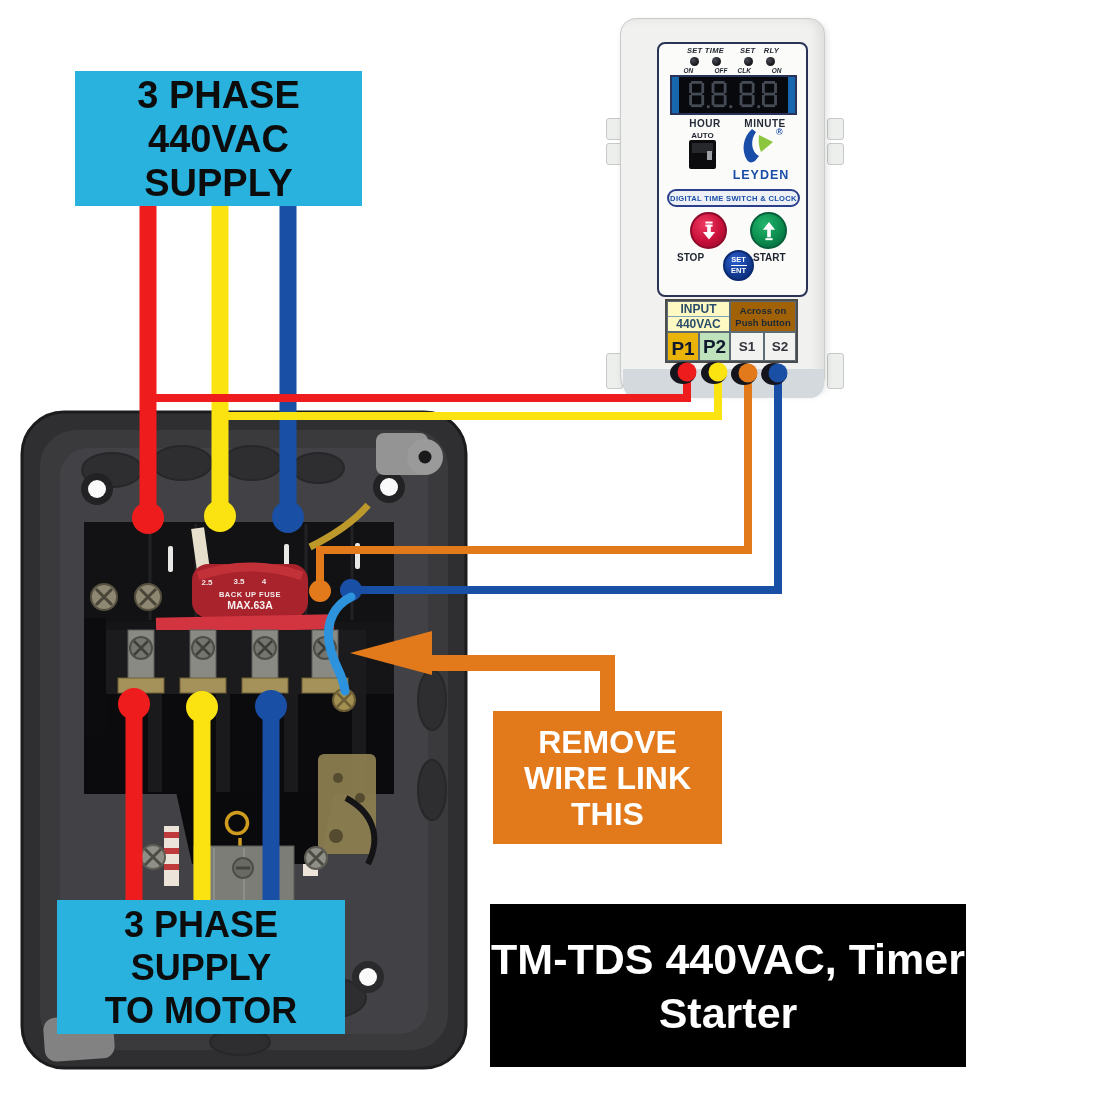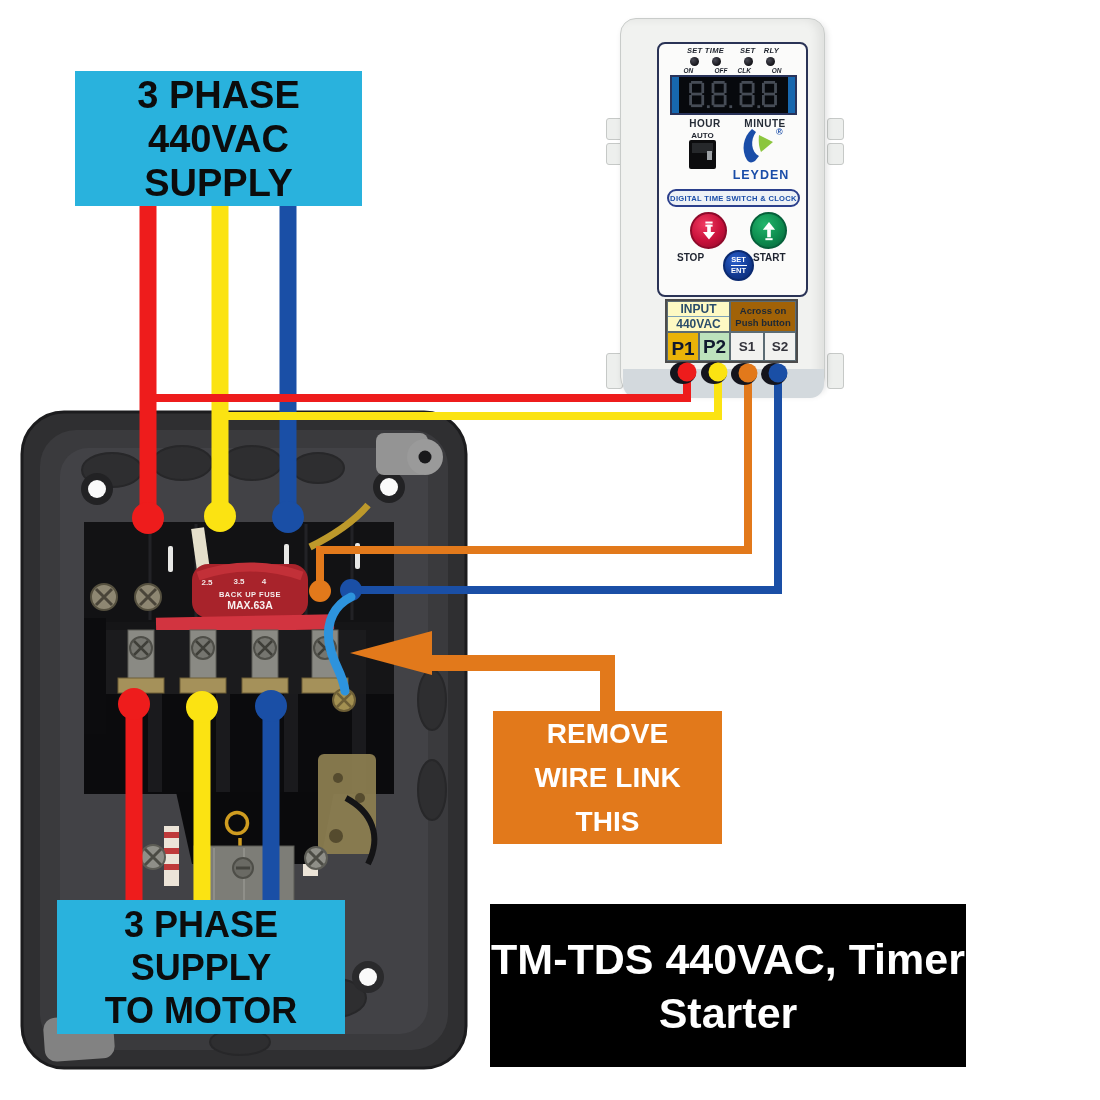--- a/index.html
+++ b/index.html
@@ -9,21 +9,21 @@
   svg text{font-family:"Liberation Sans",sans-serif;}
 
   
   .bigbox{position:absolute;display:flex;flex-direction:column;justify-content:center;
           text-align:center;font-weight:700;}
   .supply-box{left:75px;top:71px;width:287px;height:135px;background:var(--cyan);
               color:#0c0c0c;font-size:38px;line-height:44px;}
   .motor-box{left:57px;top:900px;width:288px;height:134px;background:var(--cyan);
              color:#0c0c0c;font-size:36px;line-height:43px;}
   .remove-box{left:493px;top:711px;width:229px;height:133px;background:var(--orange);
-              color:#ffffff;font-size:28px;line-height:36px;gap:8px;}
+              color:#ffffff;font-size:32px;line-height:36px;}
   .title-box{left:490px;top:904px;width:476px;height:163px;background:#000000;
              color:#ffffff;font-size:43px;line-height:54px;font-weight:700;}
 
   
   .timer{position:absolute;left:606px;top:14px;width:244px;height:382px;}
   .timer *{position:absolute;box-sizing:border-box;}
   .ear{background:#edefed;border:1px solid #c6c9c7;border-radius:3px;width:17px;height:22px;}
   .timer-body{left:14px;top:4px;width:205px;height:375px;background:#f1f2f0;
               border:1px solid #c9ccca;border-radius:16px;
               box-shadow:inset -6px 0 10px rgba(0,0,0,.07), 2px 3px 6px rgba(0,0,0,.12);}

